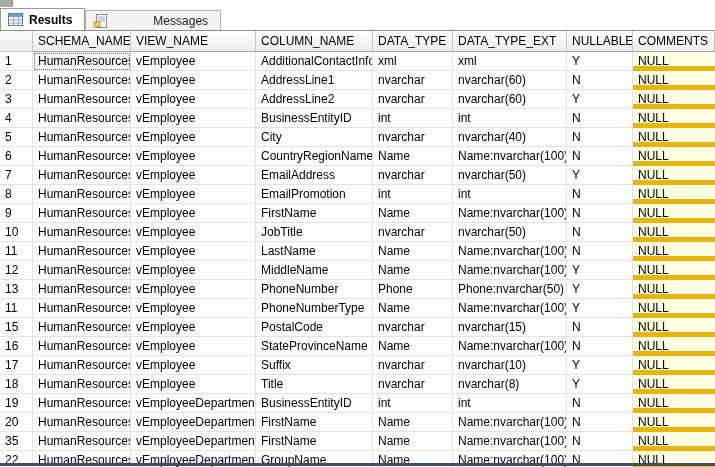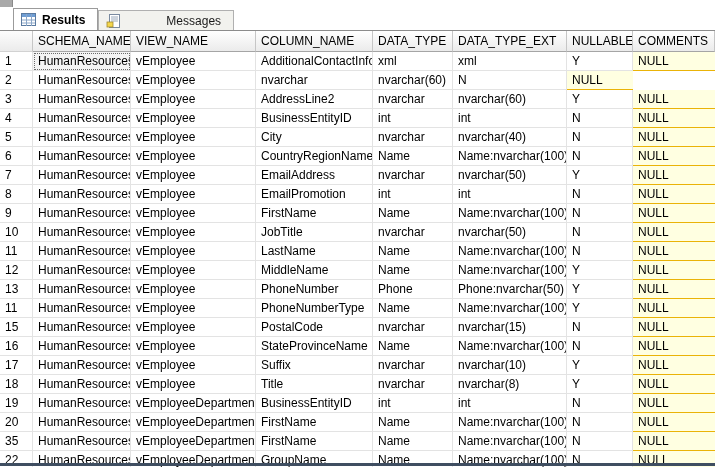--- a/index.html
+++ b/index.html
@@ -12,21 +12,21 @@
   }
 
   
   .top-strip { height: 8px; background: #ffffff; position: relative; }
   .window-edge-fragment {
     position: absolute; left: 0; top: 0; width: 13px; height: 7px;
     background: #a9a9a9; border-right: 1px solid #8a8a8a;
   }
   .tab-bar {
     height: 22px; background: #ffffff; display: flex; align-items: flex-end;
-    padding-left: 13px; position: relative;
+    padding-left: 0; position: relative;
   }
   .tab {
     display: flex; align-items: center; gap: 5px;
     padding: 0 12px 0 7px; cursor: default;
     border: 1px solid #9b9b9b; border-bottom: none;
     white-space: nowrap;
   }
   .tab.active {
     height: 22px; background: #ffffff; font-weight: bold; z-index: 2;
   }
@@ -66,21 +66,21 @@
     height: 19px; line-height: 18px;
     padding-left: 5px;
     border-right: 1px solid #e3e3e3;
     border-bottom: 1px solid #e3e3e3;
     overflow: hidden; white-space: nowrap;
     color: #000; background: #ffffff;
   }
   .cell.comments {
     background: #ffffe1;
     border-right: none;
-    border-bottom: 1px solid #eab308;
+    border-bottom: 5px solid #eab308;
   }
   
   .grid-body .grid-row:first-child .cell[data-field="schema"] {
     outline: 1px dotted #6a6a6a; outline-offset: -2px;
     background: #f4f4f4;
   }
   .bottom-edge {
     position: absolute; left: 0; right: 0; bottom: 1px; height: 3px;
     background: #3f4e61; z-index: 5;
   }
@@ -139,20 +139,21 @@
     <div class="cell" data-field="column">AdditionalContactInfo</div>
     <div class="cell" data-field="data_type">xml</div>
     <div class="cell" data-field="data_type_ext">xml</div>
     <div class="cell" data-field="nullable">Y</div>
     <div class="cell comments" data-field="comments">NULL</div>
   </div>
       <div class="grid-row">
     <div class="cell gutter" data-field="n">2</div>
     <div class="cell" data-field="schema">HumanResources</div>
     <div class="cell" data-field="view">vEmployee</div>
+    <div class="cell" data-field="column">AddressLine1</div>
     <div class="cell" data-field="data_type">nvarchar</div>
     <div class="cell" data-field="data_type_ext">nvarchar(60)</div>
     <div class="cell" data-field="nullable">N</div>
     <div class="cell comments" data-field="comments">NULL</div>
   </div>
       <div class="grid-row">
     <div class="cell gutter" data-field="n">3</div>
     <div class="cell" data-field="schema">HumanResources</div>
     <div class="cell" data-field="view">vEmployee</div>
     <div class="cell" data-field="column">AddressLine2</div>

